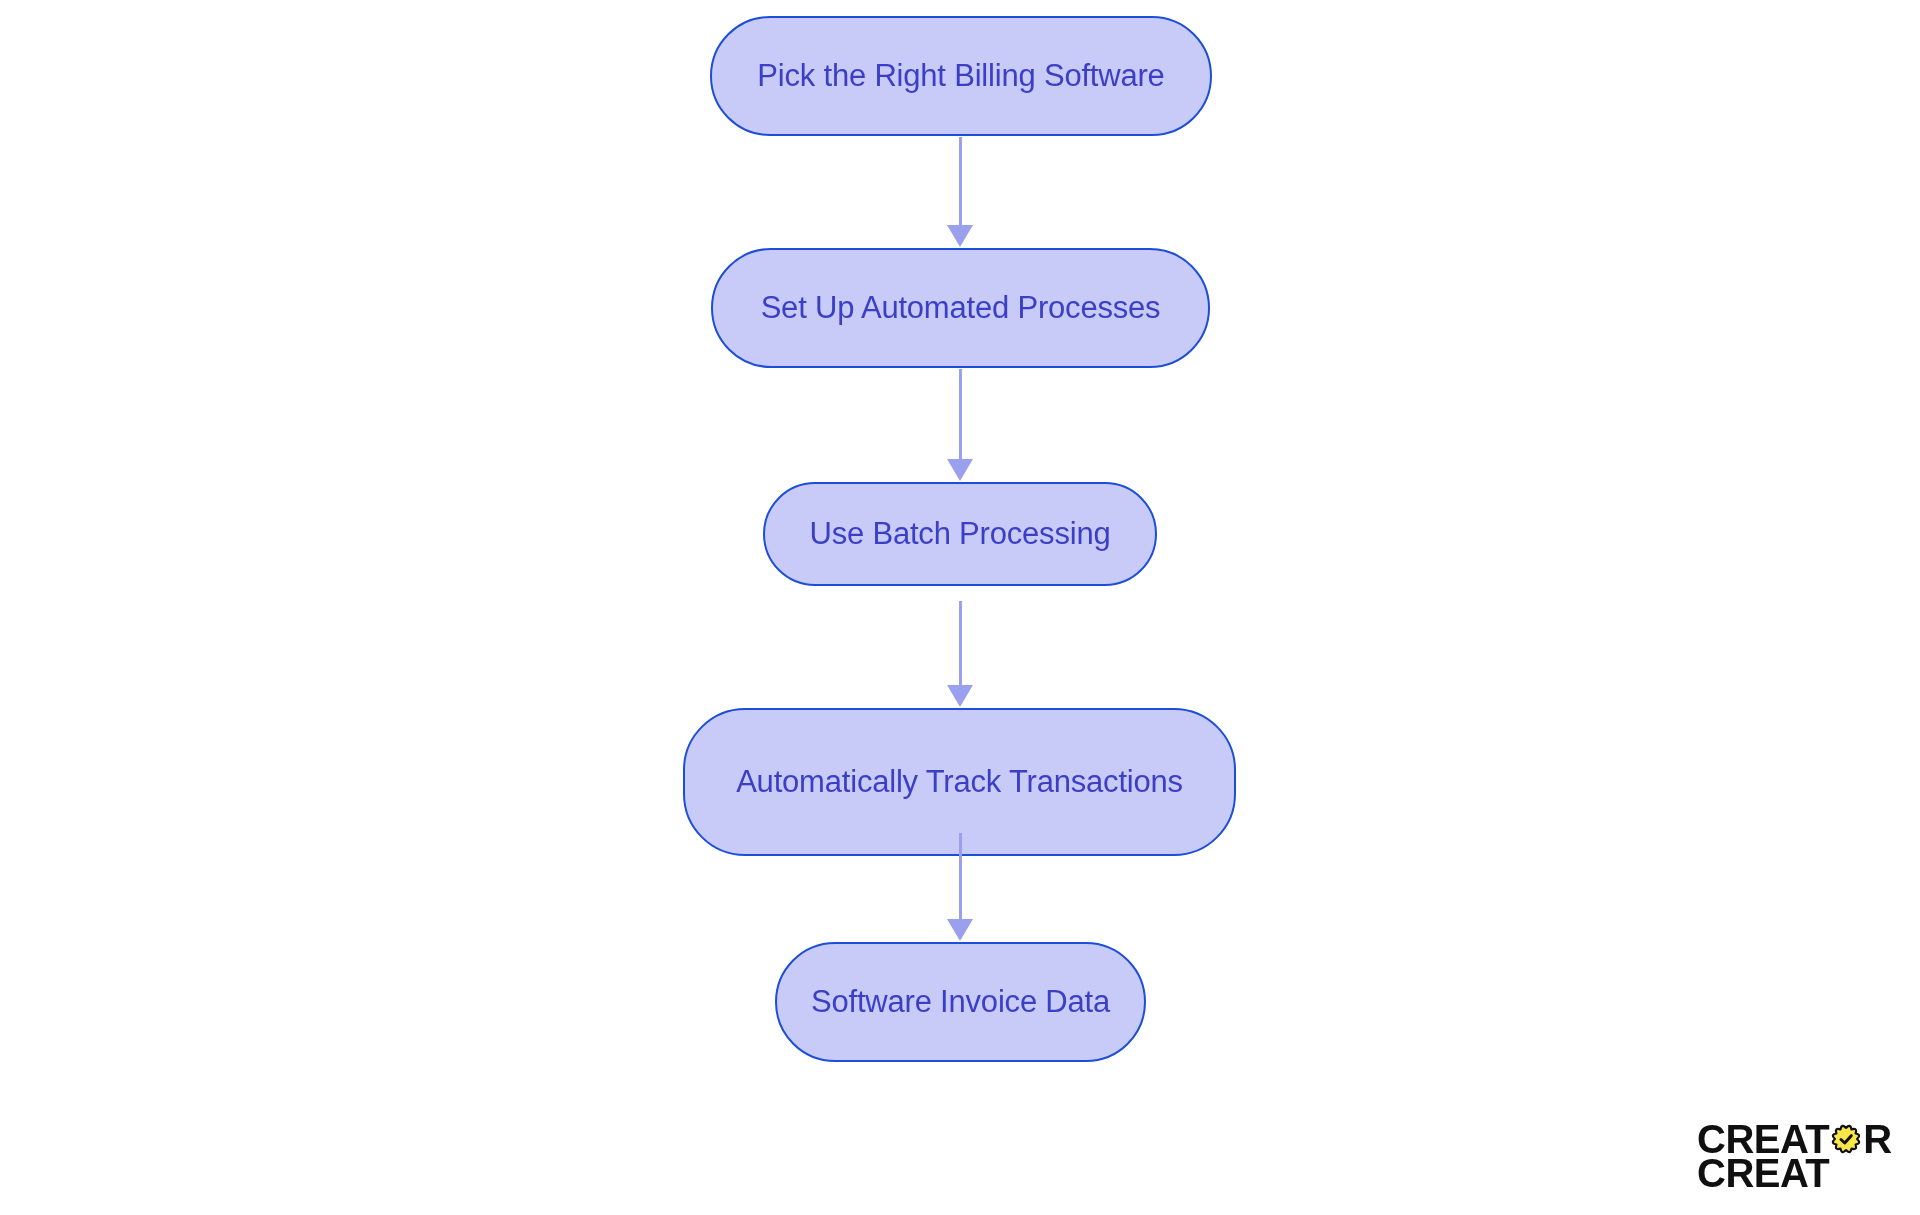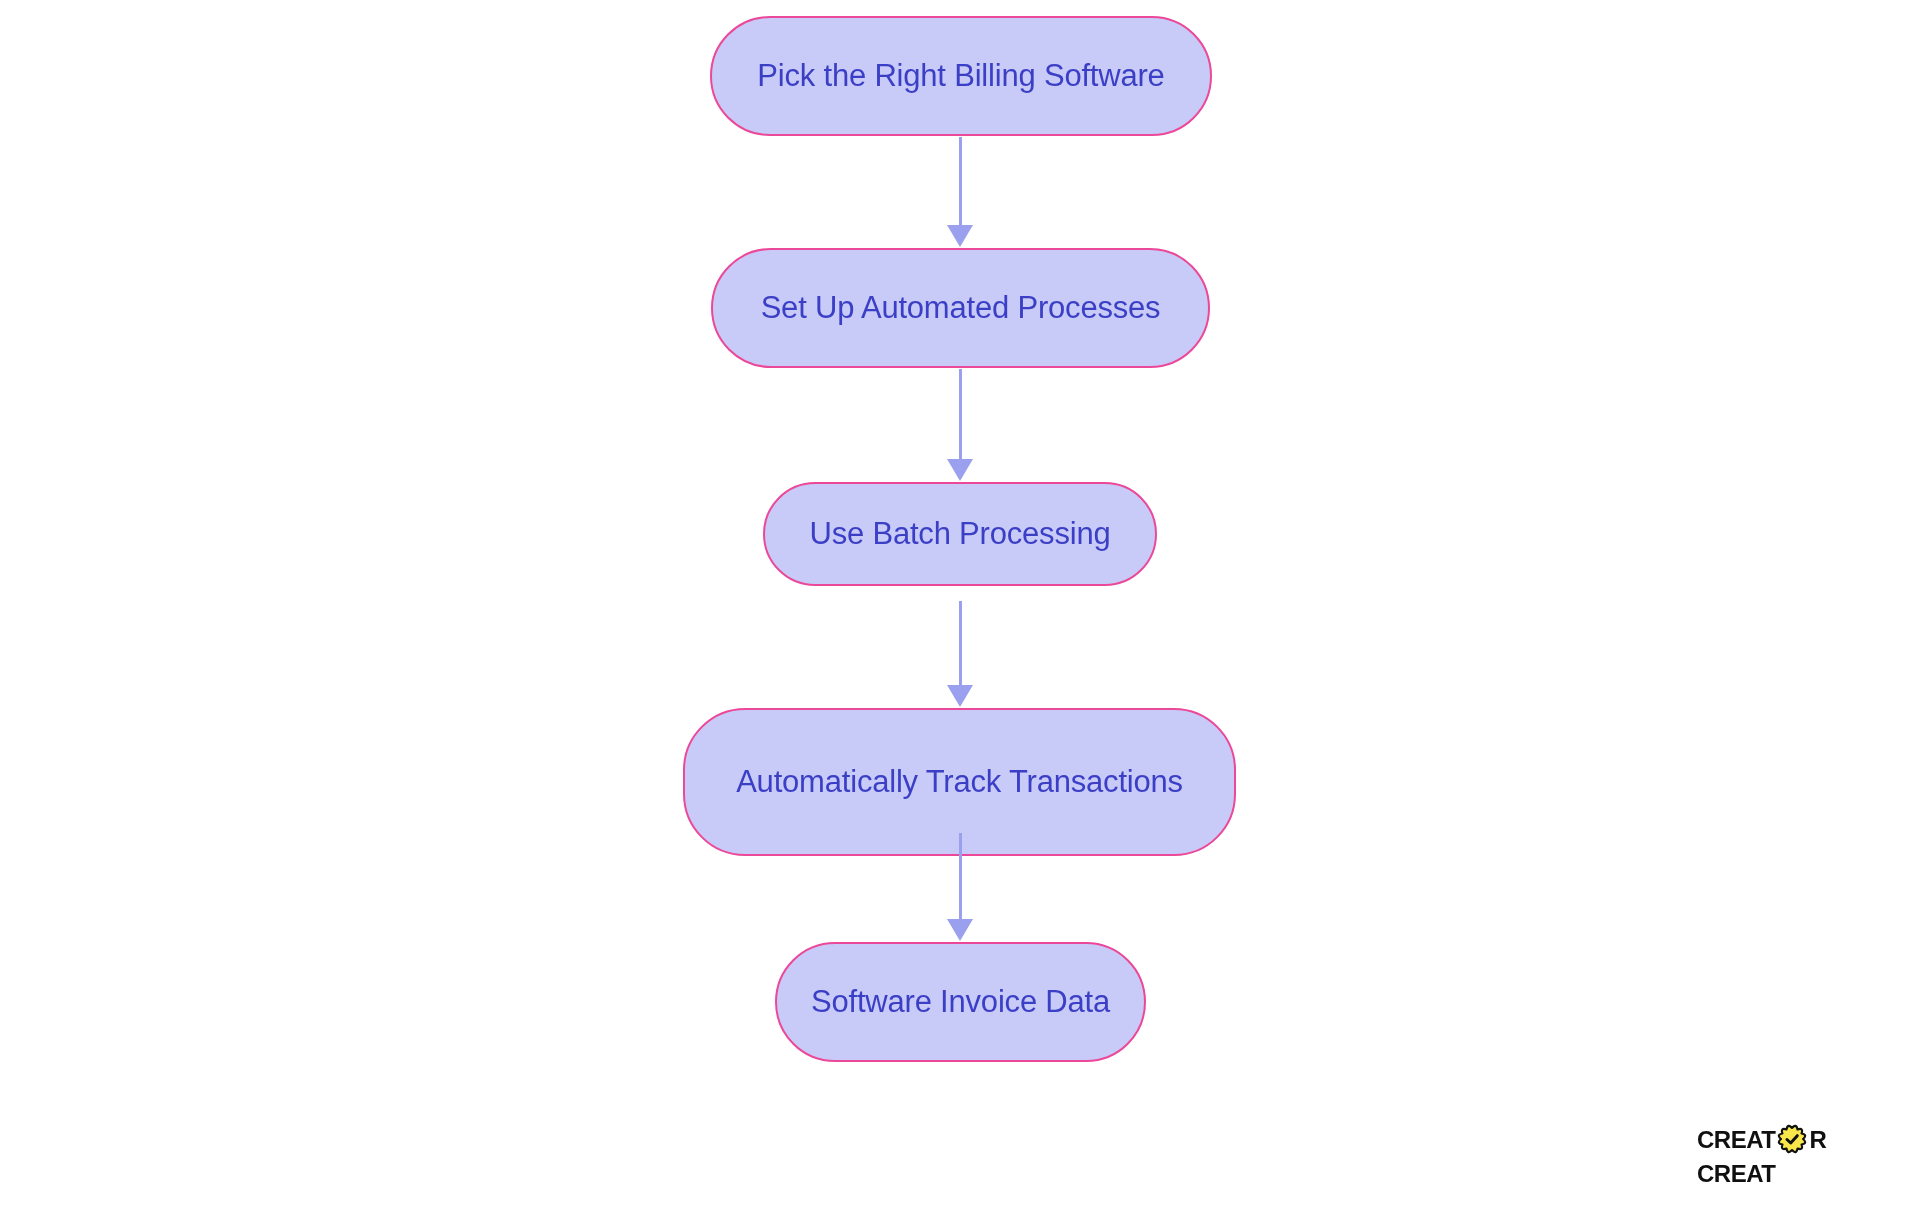--- a/index.html
+++ b/index.html
@@ -8,21 +8,21 @@
     height: 1215px;
     background: #ffffff;
     position: relative;
     overflow: hidden;
     font-family: "Liberation Sans", sans-serif;
   }
   .flow-node {
     position: absolute;
     height: 120px;
     background: #c8caf7;
-    border: 2px solid #ec4899;
+    border: 2px solid #1d4ed8;
     border-radius: 62px;
     display: flex;
     align-items: center;
     justify-content: center;
     box-sizing: border-box;
   }
   .flow-node .node-label {
     color: #3b3fc6;
     font-size: 31px;
     letter-spacing: -0.2px;
@@ -61,21 +61,21 @@
     border-right: 13px solid transparent;
     border-top: 22px solid #9aa0ee;
   }
 
   .watermark {
     position: absolute;
     left: 1697px;
     top: 1121px;
     color: #101010;
     font-weight: bold;
-    font-size: 24px;
+    font-size: 40px;
     line-height: 33px;
     letter-spacing: -0.5px;
     white-space: nowrap;
   }
   .watermark .row {
     display: flex;
     align-items: center;
   }
   .watermark svg.badge {
     width: 36px;

